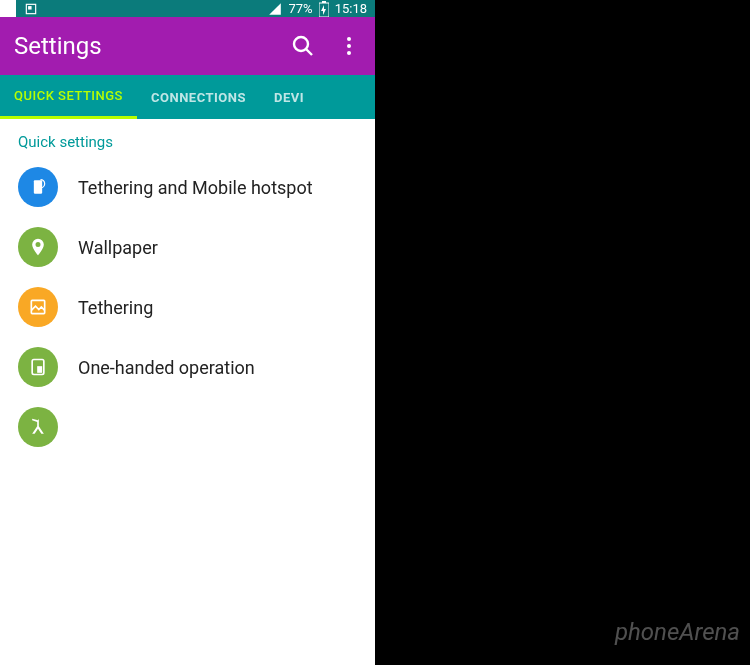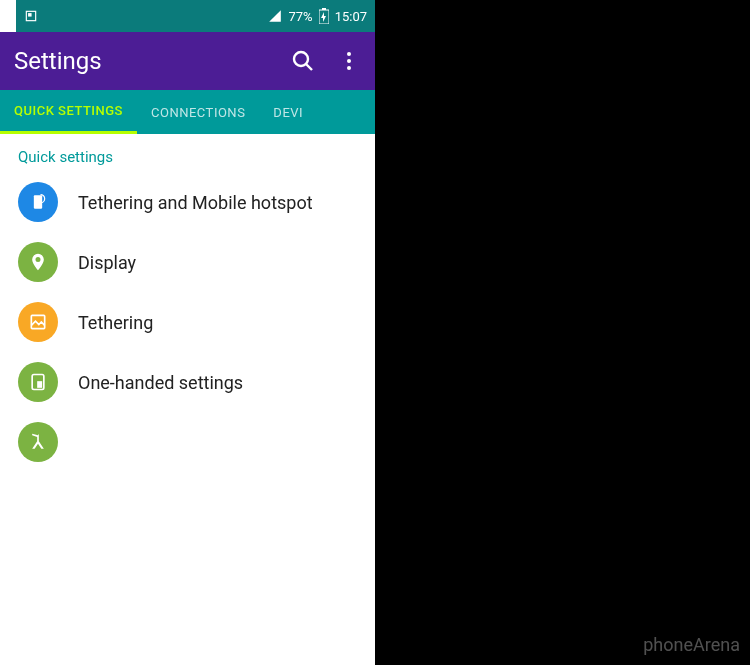--- a/index.html
+++ b/index.html
@@ -1,54 +1,54 @@
 <!DOCTYPE html>
 <html><head>
 <meta charset="utf-8">
 <style>
   * { margin: 0; padding: 0; box-sizing: border-box; font-family: Roboto, Arial, sans-serif; }
   body { width: 750px; height: 665px; display: flex; background: #000; overflow: hidden; }
   .phone { height: 665px; display: flex; flex-direction: column; }
   .left { width: 375px; background: #fff; }
 
   
-  .status { height: 32px; display: flex; align-items: center; padding: 0 8px; color: #fff; font-size: 13px; gap: 6px; margin-left: 16px; }
+  .status { height: 17px; display: flex; align-items: center; padding: 0 8px; color: #fff; font-size: 13px; gap: 6px; margin-left: 16px; }
   .left .status { background: #0b7b7b; }
   .status .spacer { flex: 1; }
   .status svg { flex: 0 0 auto; }
 
   
   .header { display: flex; align-items: center; padding: 10px 14px; color: #fff; }
-  .left .header { background: #4c1d95; height: 58px; }
+  .left .header { background: #a21caf; height: 58px; }
   .header .title { font-size: 24px; font-weight: 400; }
   .header .sp { flex: 1; }
   .header .icon { margin-left: 22px; }
 
   
   .tabs { display: flex; height: 44px; align-items: stretch; }
   .left .tabs { background: #009a9a; }
-  .tab { display: flex; align-items: center; justify-content: center; padding: 0 14px; font-size: 15px; white-space: nowrap; }
+  .tab { display: flex; align-items: center; justify-content: center; padding: 0 14px; font-size: 15px; white-space: nowrap; font-weight: bold; }
   .left .tab { color: rgba(255,255,255,0.75); text-transform: uppercase; letter-spacing: 0.5px; font-size: 13px; }
   .left .tab.active { color: #b7ff00; border-bottom: 3px solid #b7ff00; font-weight: 500; }
   .tab.cut { overflow: hidden; }
 
   
   .list { flex: 1; overflow: hidden; }
   .section { padding: 14px 18px 6px; font-size: 15px; }
   .left .section { color: #009a9a; }
   .item { display: flex; align-items: center; padding: 10px 18px; gap: 20px; }
   .left .item { color: #222; }
   .item .label { font-size: 18px; }
   .circ { width: 40px; height: 40px; border-radius: 50%; display: flex; align-items: center; justify-content: center; flex: 0 0 40px; }
   .circ svg { width: 20px; height: 20px; }
   .c-blue { background: #1e88e5; }
   .c-orange { background: #f9a825; }
   .c-green { background: #7cb342; }
 
-  .watermark { position: absolute; right: 10px; bottom: 10px; color: rgba(200,200,200,0.4); font-size: 18px; pointer-events: none; }
+  .watermark { position: absolute; right: 10px; bottom: 19px; color: rgba(200,200,200,0.4); font-size: 24px; font-style: italic; pointer-events: none; }
   .wrap { position: relative; width:750px; }
 </style>
 </head>
 <body>
 <div class="wrap">
 
 <div class="phone left">
   <div class="status">
     <svg width="14" height="14" viewBox="0 0 24 24">
           <rect x="4" y="4" width="16" height="16" fill="none" stroke="#fff" stroke-width="2"></rect>
@@ -57,21 +57,21 @@
     <span class="spacer"></span>
     <svg width="14" height="14" viewBox="0 0 24 24">
           <path fill="#fff" d="M2 22h20V2z"></path>
         </svg>
     <span>77%</span>
     <svg width="10" height="16" viewBox="0 0 10 16">
           <rect x="0" y="2" width="10" height="14" fill="none" stroke="#fff"></rect>
           <rect x="3" y="0" width="4" height="2" fill="#fff"></rect>
           <path fill="#fff" d="M5 4l-3 6h2v4l3-6H5z"></path>
         </svg>
-    <span>15:07</span>
+    <span>15:18</span>
   </div>
   <div class="header">
     <span class="title">Settings</span>
     <span class="sp"></span>
     <svg class="icon" width="24" height="24" viewBox="0 0 24 24" fill="none" stroke="#fff" stroke-width="2.4">
           <circle cx="10" cy="10" r="7"></circle>
           <line x1="21" y1="21" x2="15" y2="15"></line>
         </svg>
     <svg class="icon" width="24" height="24" viewBox="0 0 24 24" fill="#fff">
           <circle cx="12" cy="5" r="2"></circle>
@@ -94,39 +94,39 @@
             </svg>
           </div>
           <span class="label">Tethering and Mobile hotspot</span>
         </div>
         <div class="item">
           <div class="circ c-green">
             <svg viewBox="0 0 24 24">
               <path fill="#fff" d="M12 2a7 7 0 0 0-7 7c0 5 7 13 7 13s7-8 7-13a7 7 0 0 0-7-7zm0 10a3 3 0 1 1 0-6 3 3 0 0 1 0 6z"></path>
             </svg>
           </div>
-          <span class="label">Display</span>
+          <span class="label">Wallpaper</span>
         </div>
         <div class="item">
           <div class="circ c-orange">
             <svg viewBox="0 0 24 24">
               <rect x="4" y="4" width="16" height="16" rx="1" fill="none" stroke="#fff" stroke-width="2"></rect>
               <path d="M4 16l5-5 4 4 3-3 4 4" fill="none" stroke="#fff" stroke-width="2"></path>
             </svg>
           </div>
           <span class="label">Tethering</span>
         </div>
         <div class="item">
           <div class="circ c-green">
             <svg viewBox="0 0 24 24">
               <rect x="5" y="3" width="14" height="18" rx="2" fill="none" stroke="#fff" stroke-width="2"></rect>
               <rect x="11" y="11" width="6" height="8" fill="#fff"></rect>
             </svg>
           </div>
-          <span class="label">One-handed settings</span>
+          <span class="label">One-handed operation</span>
         </div>
         <div class="item">
           <div class="circ c-green">
             <svg viewBox="0 0 24 24">
               <path fill="#fff" d="M13 2v9l6 9h-3l-4-6-4 6H5l6-9V6L5 4V2l7 2z"></path>
             </svg>
           </div>
         </div>
       </div>
 </div>

